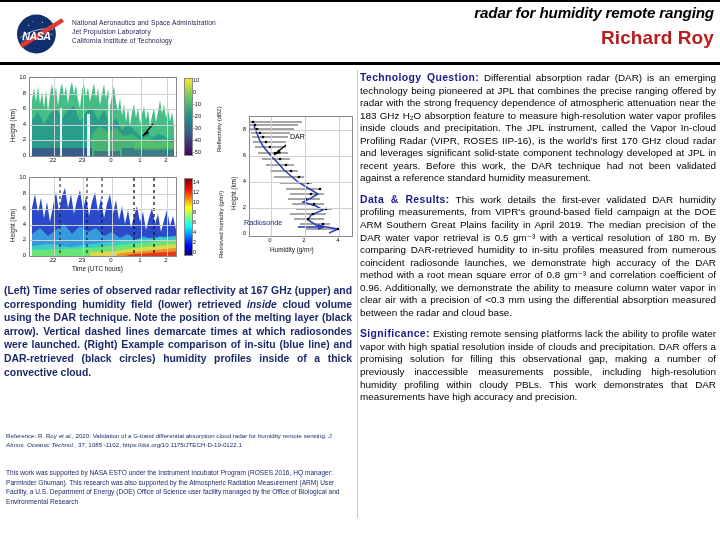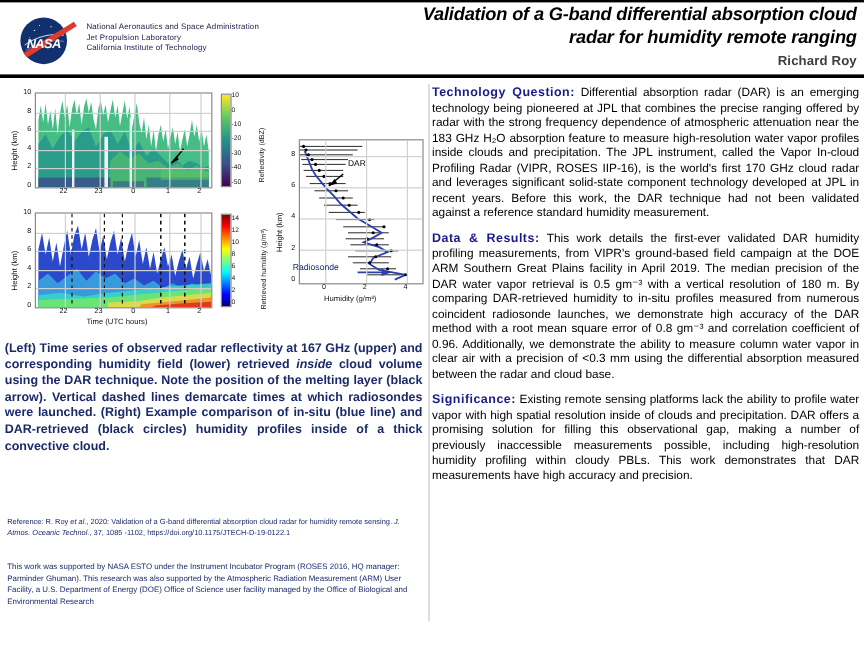--- a/index.html
+++ b/index.html
@@ -9,21 +9,21 @@
     color:#000;position:relative;
   }
   
   #header{position:absolute;left:0;top:0;width:720px;height:64px;}
   #nasa-logo{position:absolute;left:14px;top:12px;width:52px;height:44px;}
   #org-text{position:absolute;left:72px;top:18px;font-size:6.6px;line-height:9.2px;
             color:#1b1b4b;white-space:nowrap;letter-spacing:.15px;}
   #title-block{position:absolute;right:6px;top:4px;width:474px;text-align:right;}
   #title-block .t-line{font-style:italic;font-weight:bold;font-size:15.2px;line-height:18.5px;
             color:#000;letter-spacing:-0.15px;}
-  #author{margin-top:4px;font-weight:bold;font-size:11px;color:#404040;letter-spacing:.1px;}
+  #author{margin-top:4px;font-weight:bold;font-size:19px;color:#b91c1c;letter-spacing:.1px;}
   #header-rule{position:absolute;left:0;top:62px;width:720px;height:3px;background:#000;}
   #header-rule2{position:absolute;left:0;top:0px;width:720px;height:2px;background:#000;}
 
   
   #left-col{position:absolute;left:0;top:68px;width:356px;height:472px;padding-left:48px;}
 
   
   #figure-area{position:absolute;left:0;top:0;width:356px;height:215px;}
 
   .panel{position:absolute;}
@@ -78,21 +78,20 @@
     <text x="43" y="54" font-family="Liberation Sans, sans-serif" font-size="21" font-weight="bold" fill="#ffffff" text-anchor="middle" font-style="italic" letter-spacing="-1">NASA</text>
   </svg>
 
   <div id="org-text">
     <div>National Aeronautics and Space Administration</div>
     <div>Jet Propulsion Laboratory</div>
     <div>California Institute of Technology</div>
   </div>
 
   <div id="title-block">
-    <div class="t-line">Validation of a G-band differential absorption cloud</div>
     <div class="t-line">radar for humidity remote ranging</div>
     <div id="author">Richard Roy</div>
   </div>
 
   <div id="header-rule"></div>
 </div>
 
 <div id="divider"></div>
 
 <div id="left-col">

